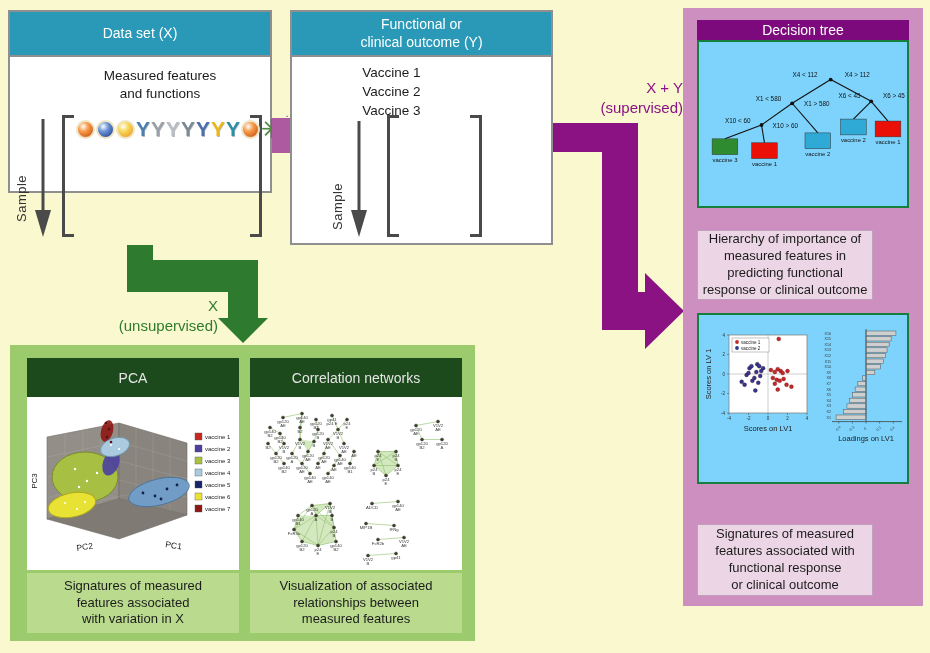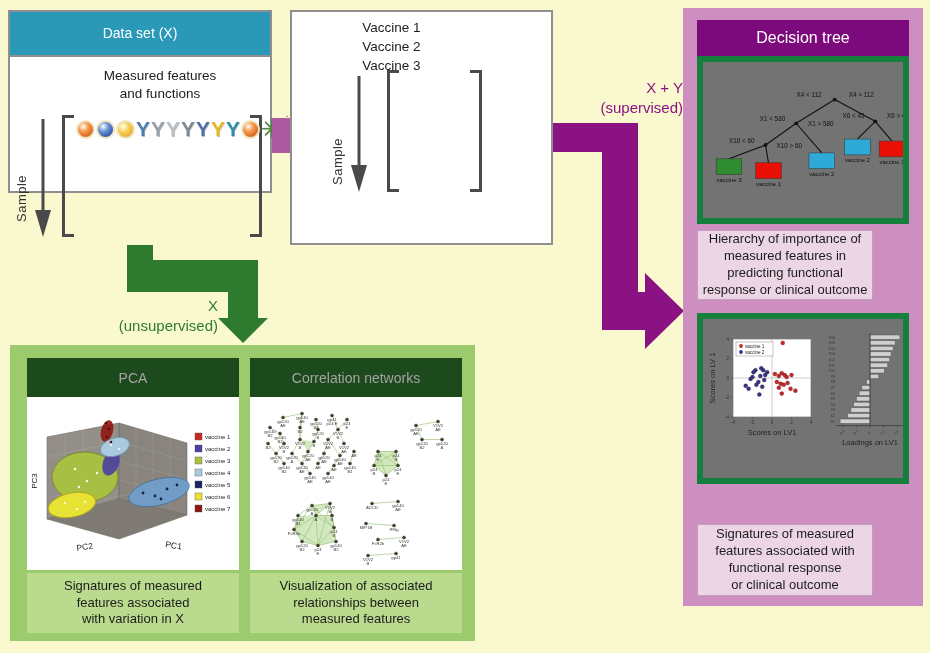--- a/index.html
+++ b/index.html
@@ -56,33 +56,33 @@
   
   .conn { position:absolute; background:#AE5AA0; }
   .arrow-label { position:absolute; text-align:right; font-size:15px; line-height:1.35;
                  white-space:pre-line; font-weight:400; }
   .arrow-label.green { color:#2E7B2F; }
   .arrow-label.purple { color:#8B1283; }
 
   
   .green-panel { position:absolute; left:10px; top:345px; width:465px; height:296px; background:#9CCB6E; }
   .sub-box { position:absolute; width:212px; top:13px; }
-  .green-header { background:#1C4A1C; color:#a3a3a3; font-size:14px; height:39px;
+  .green-header { background:#1C4A1C; color:#e5e5e5; font-size:14px; height:39px;
     display:flex; align-items:center; justify-content:center; }
   .sub-white { background:#fff; height:173px; position:relative; overflow:hidden; }
   .green-caption { margin-top:3px; background:#BADB8E; height:60px;
     display:flex; align-items:center; justify-content:center; text-align:center;
     font-size:13px; line-height:1.3; white-space:pre-line; }
 
   
   .purple-panel { position:absolute; left:683px; top:8px; width:240px; height:598px; background:#CC8FC0; }
   .p-sub { position:absolute; left:14px; width:212px; }
-  .purple-header { background:#7D0A7D; color:#fff; font-size:16px; height:36px;
+  .purple-header { background:#7D0A7D; color:#fff; font-size:14px; height:20px;
     display:flex; align-items:center; justify-content:center; }
-  .p-white { background:#737373; border:6px solid #15803d; position:relative; overflow:hidden; }
+  .p-white { background:#7dd3fc; border:2px solid #15803d; position:relative; overflow:hidden; }
   .pink-caption { position:absolute; left:14px; width:176px; background:#ECD6E6; border:1px solid #c2a0bd;
     display:flex; align-items:center; justify-content:center; text-align:center;
     font-size:13px; line-height:1.3; white-space:pre-line; }
 
   svg text { font-family:"Liberation Sans", sans-serif; }
 </style>
 </head>
 <body>
 
 <div class="panel-box" style="left:8px; top:10px; width:264px; height:183px;">
@@ -108,20 +108,22 @@
         <span class="icn ab" style="color: rgb(76, 111, 176);">Y</span>
         <span class="icn ab" style="color: rgb(232, 184, 28);">Y</span>
         <span class="icn ab" style="color: rgb(46, 143, 168);">Y</span>
         <span class="icn sphere" style="background: radial-gradient(circle at 35% 30%, rgb(255, 255, 255) 0%, rgb(248, 155, 75) 35%, rgb(201, 80, 15) 90%);"></span>
         <span class="icn virus">✳<span class="vdots">⋰</span></span>
       </div>
   </div>
 </div>
 
 <div class="panel-box" style="left:290px; top:10px; width:263px; height:235px;">
+  <div class="teal-header">Functional or
+clinical outcome (Y)</div>
   <div class="box-body">
     <div class="vaccine-list">
       <div>Vaccine 1</div>
       <div>Vaccine 2</div>
       <div>Vaccine 3</div>
     </div>
     <div class="sample-label" style="left:38px; top:78px; height:95px;">Sample</div>
     <svg class="abs" style="left:56px; top:62px;" width="22" height="122">
       <line x1="11" y1="2" x2="11" y2="94" stroke="#4a4a4a" stroke-width="3"></line>
       <polygon points="3,91 19,91 11,118" fill="#4a4a4a"></polygon>

